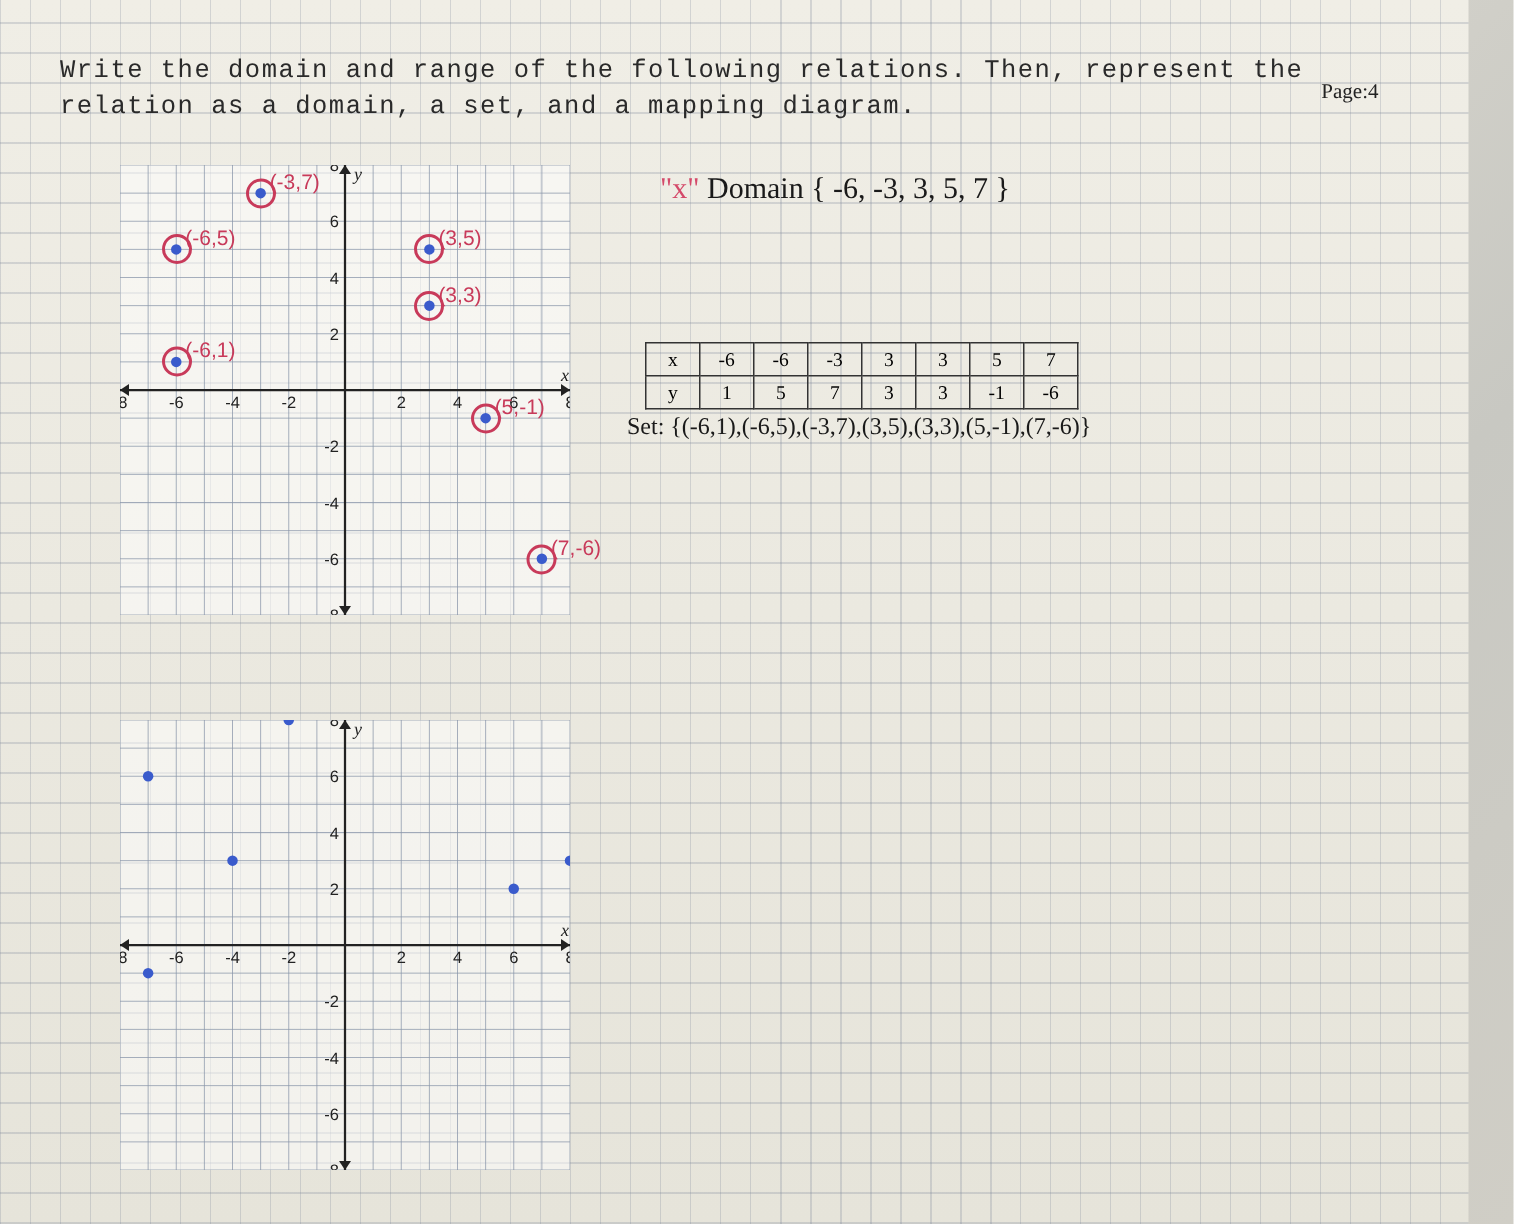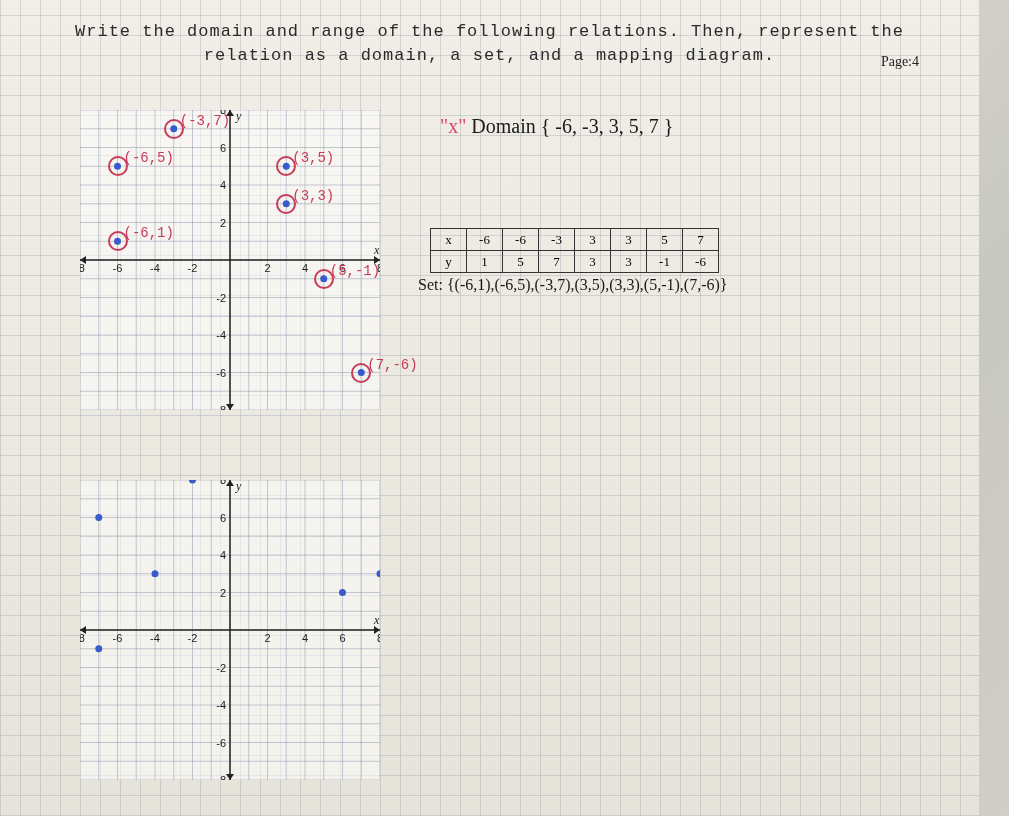--- a/index.html
+++ b/index.html
@@ -26,23 +26,22 @@
     font-family: Georgia, serif;
     font-size: 14px;
     color: #222;
     margin-top: 48px;
   }
   .prompt {
     color: #2a2a2a;
     font-size: 17px;
     letter-spacing: 1px;
     line-height: 1.4;
-    margin-top: 0;
+    margin-top: 16px;
     margin-bottom: 8px;
-    text-align: center;
   }
   .hand {
     font-family: "Comic Sans MS", cursive;
     color: #1a1a1a;
   }
   .red { color: #d44a6a; }
   .domain-line {
     position: absolute;
     top: 115px; left: 440px;
     font-size: 20px;
@@ -72,21 +71,21 @@
     background: rgba(255,255,255,0.5);
   }
   #chart1 { top: 110px; left: 80px; width: 300px; height: 300px; }
   #chart2 { top: 480px; left: 80px; width: 300px; height: 300px; }
   .grid-lines line { stroke: #8a95aa; stroke-width: 0.5; }
   .axis line { stroke: #222; stroke-width: 1.5; }
   .tick { font: 11px sans-serif; fill: #222; }
   .datapoint { fill: #3a5bcc; }
   .annot {
     position: absolute;
-    font-family: Liberation Mono, monospace;
+    font-family: Liberation Sans, sans-serif;
     font-size: 14px;
     color: #c83a5a;
   }
   .axis-label { font: italic 12px serif; fill: #222; }
 </style>
 </head>
 <body>
 
 <div class="paper">
 

